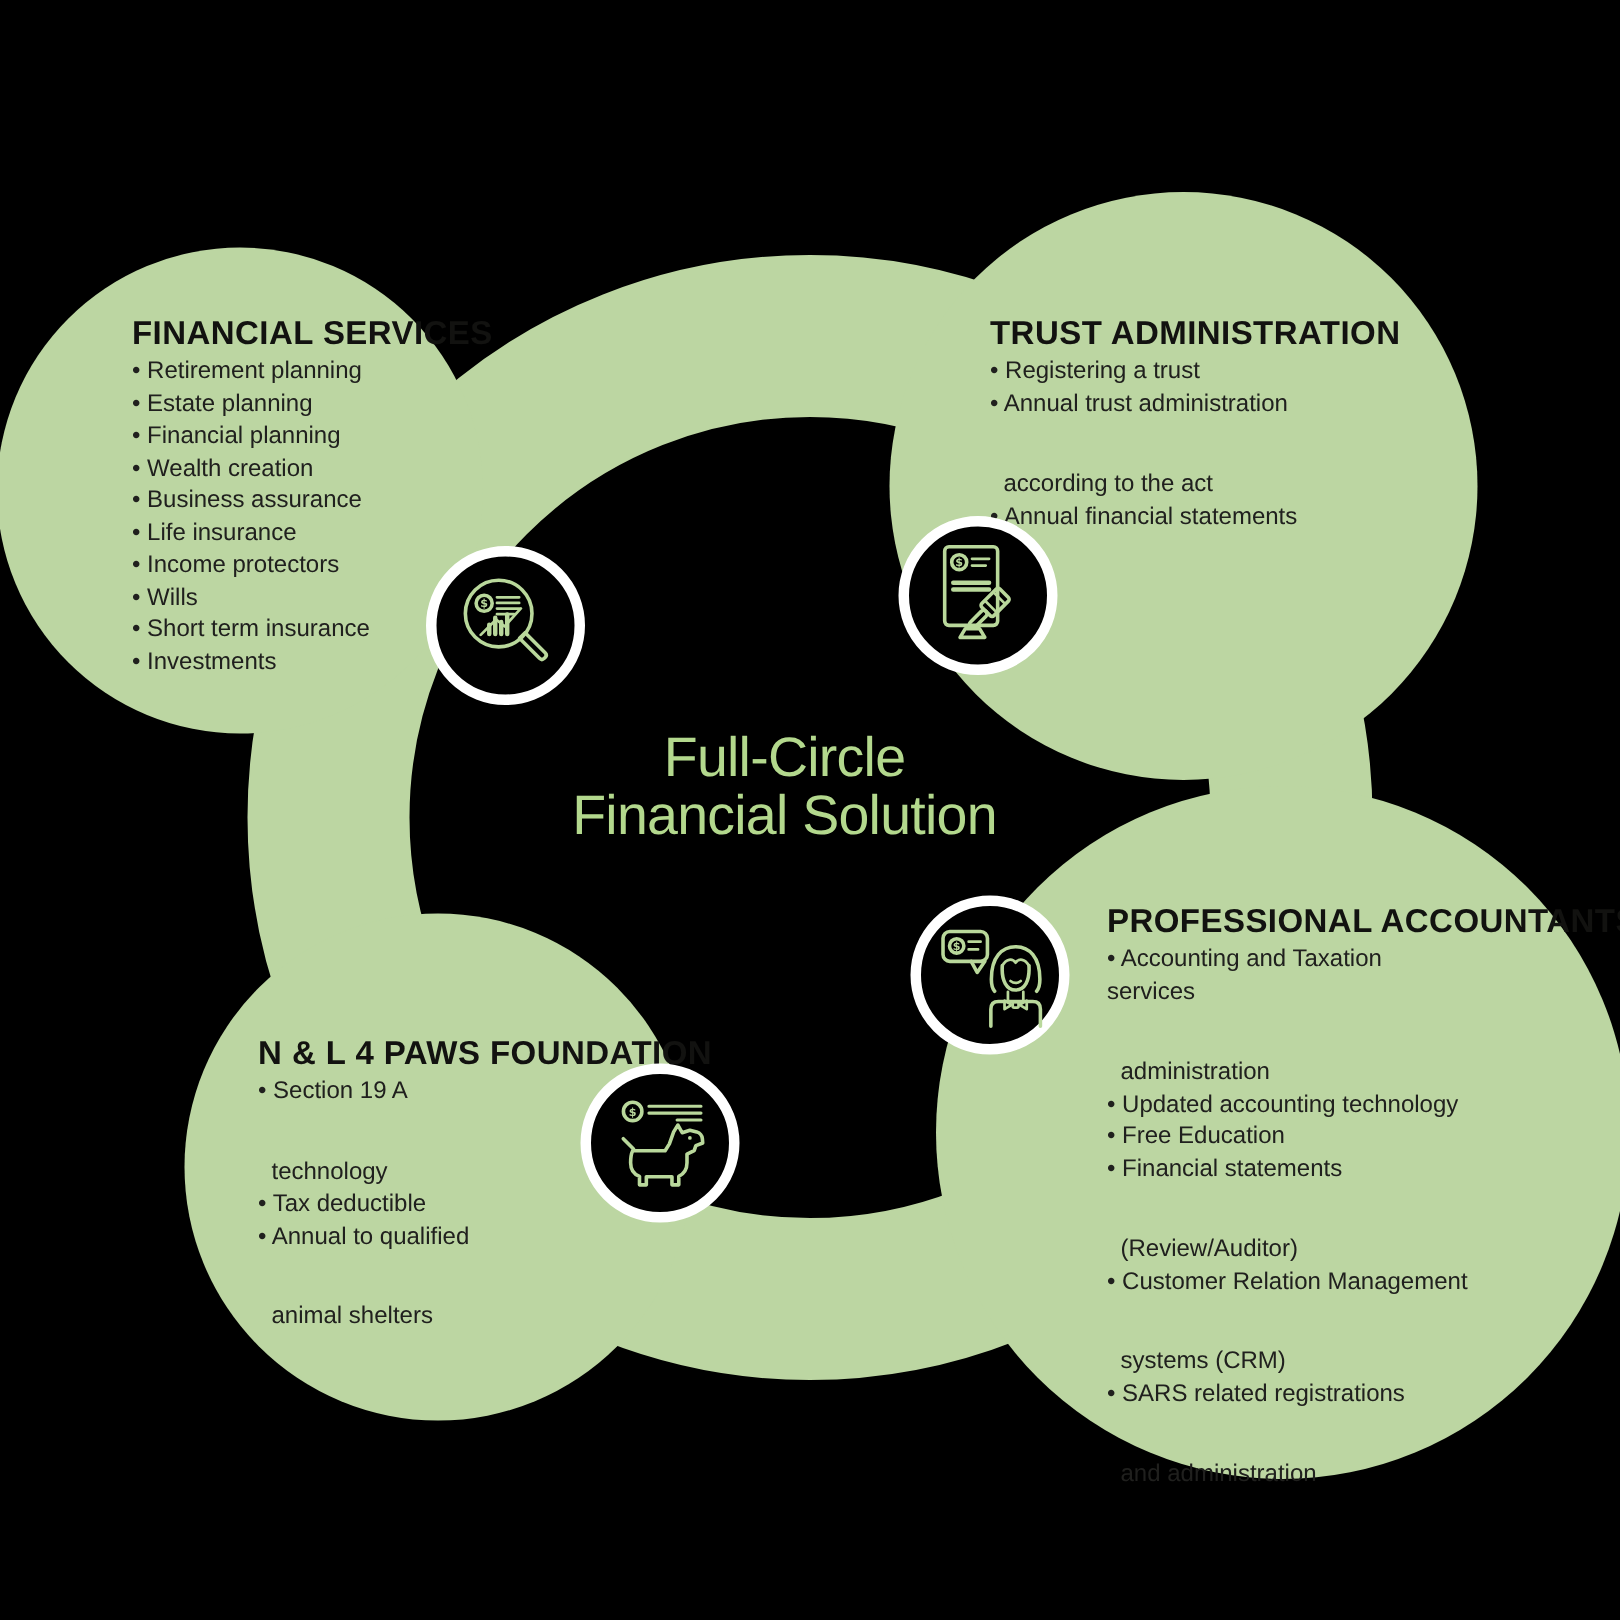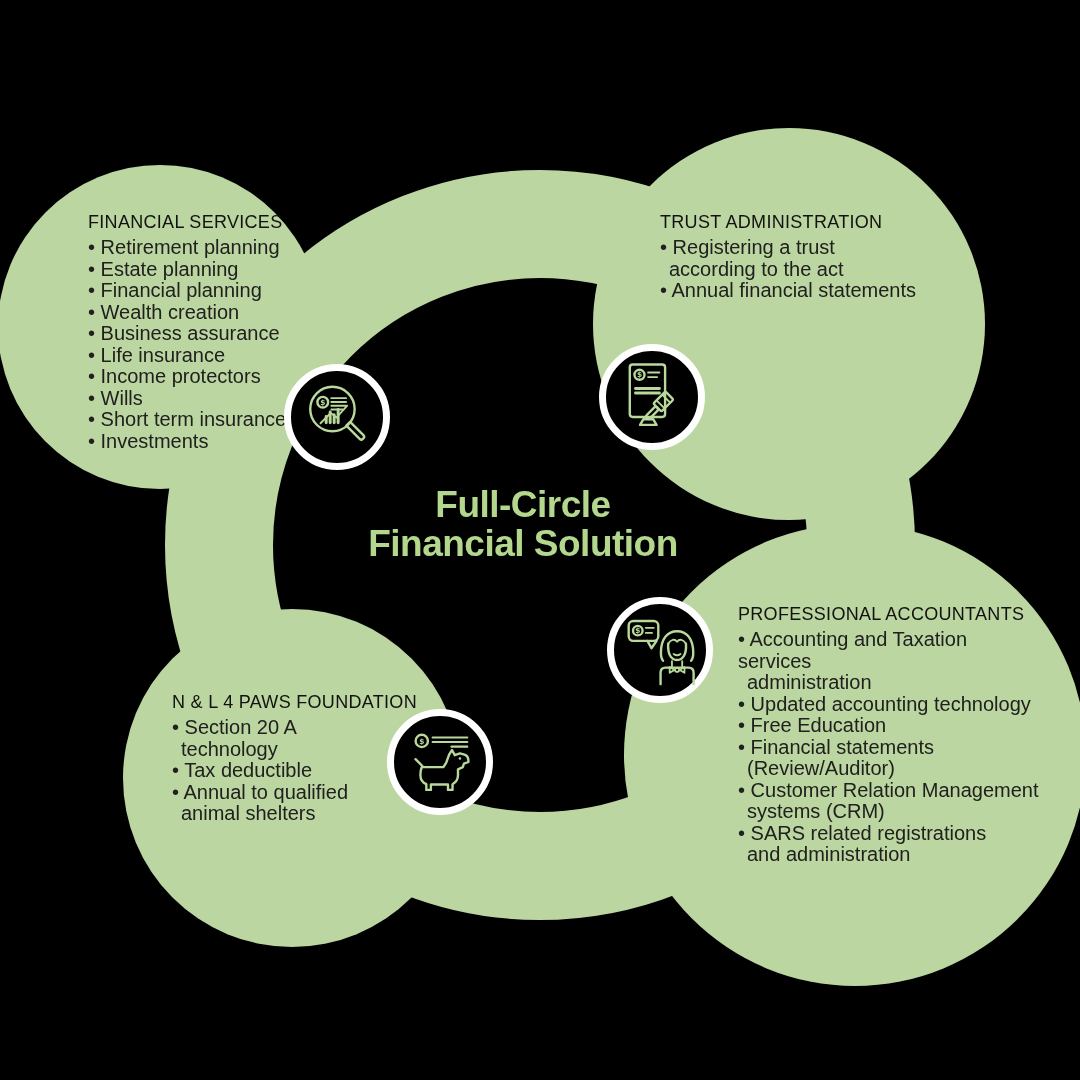--- a/index.html
+++ b/index.html
@@ -1,30 +1,30 @@
 <!DOCTYPE html>
 <html><head>
 <meta charset="utf-8">
 <style>
   html,body{margin:0;padding:0;background:#000;}
   .stage{position:relative;width:1080px;height:1080px;background:#000;overflow:hidden;
          font-family:"Liberation Sans",sans-serif;}
   .bg-svg{position:absolute;left:0;top:0;}
   .section{position:absolute;}
-  .heading{font-weight:normal;font-size:18px;line-height:20px;letter-spacing:.3px;
+  .heading{font-weight:bold;font-size:22px;line-height:20px;letter-spacing:.3px;
            color:#121210;margin:0 0 5px 0;white-space:nowrap;}
   .list{margin:0;}
-  .li{font-size:20px;line-height:21.5px;color:#20201e;white-space:nowrap;}
-  .li.ind{padding-left:9px;}
+  .li{font-size:16px;line-height:21.5px;color:#20201e;white-space:nowrap;}
+  .li.ind{padding-left:9px;margin-top:32px;}
   #sec-fs{left:88px;top:212px;}
   #sec-ta{left:660px;top:212px;}
   #sec-pa{left:738px;top:604px;}
   #sec-paws{left:172px;top:692px;}
   .center-title{position:absolute;left:223px;top:486px;width:600px;text-align:center;
-                font-weight:bold;font-size:37px;line-height:38.5px;letter-spacing:-.5px;
+                font-weight:normal;font-size:37px;line-height:38.5px;letter-spacing:-.5px;
                 color:#b3d88d;}
   .badge{position:absolute;width:106px;height:106px;border-radius:50%;
          background:#000;border:7px solid #fff;box-sizing:border-box;
          display:flex;align-items:center;justify-content:center;}
   #badge-fin{left:284px;top:364px;}
   #badge-trust{left:599px;top:344px;}
   #badge-acct{left:607px;top:597px;}
   #badge-paws{left:387px;top:709px;}
   .glyph{width:82px;height:82px;}
   .glyph g.art{fill:none;stroke:#b9d89b;stroke-width:2.1;stroke-linecap:round;stroke-linejoin:round;}
@@ -62,20 +62,21 @@
       <div class="li">• Wills</div>
       <div class="li">• Short term insurance</div>
       <div class="li">• Investments</div>
     </div>
   </div>
 
   <div class="section" id="sec-ta">
     <div class="heading">TRUST ADMINISTRATION</div>
     <div class="list">
       <div class="li">• Registering a trust</div>
+      <div class="li">• Annual trust administration</div>
       <div class="li ind">according to the act</div>
       <div class="li">• Annual financial statements</div>
     </div>
   </div>
 
   <div class="section" id="sec-pa">
     <div class="heading">PROFESSIONAL ACCOUNTANTS</div>
     <div class="list">
       <div class="li">• Accounting and Taxation</div>
       <div class="li">services</div>
@@ -87,21 +88,21 @@
       <div class="li">• Customer Relation Management</div>
       <div class="li ind">systems (CRM)</div>
       <div class="li">• SARS related registrations</div>
       <div class="li ind">and administration</div>
     </div>
   </div>
 
   <div class="section" id="sec-paws">
     <div class="heading">N &amp; L 4 PAWS FOUNDATION</div>
     <div class="list">
-      <div class="li">• Section 20 A</div>
+      <div class="li">• Section 19 A</div>
       <div class="li ind">technology</div>
       <div class="li">• Tax deductible</div>
       <div class="li">• Annual to qualified</div>
       <div class="li ind">animal shelters</div>
     </div>
   </div>
 
   <div class="center-title">
     <div>Full-Circle</div>
     <div>Financial Solution</div>

